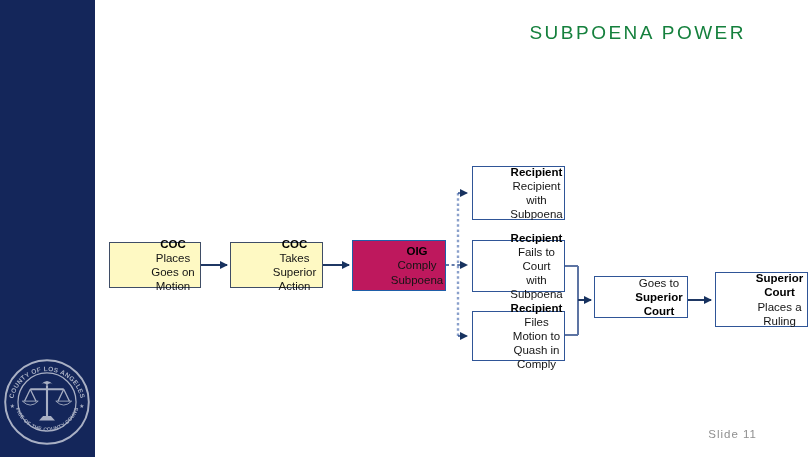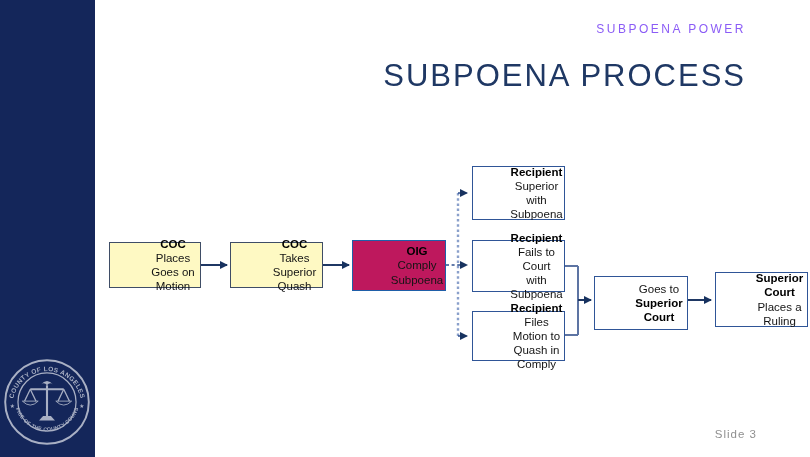--- a/index.html
+++ b/index.html
@@ -15,22 +15,22 @@
     position:absolute;left:0;top:0;width:95px;height:457px;
     background:#14265a;
   }
   .seal{position:absolute;left:3px;top:358px;width:88px;height:88px;}
   .seal text{fill:#a9b0c4;}
   .seal .line{stroke:#a9b0c4;fill:none;}
 
   
   .eyebrow{
     position:absolute;top:22px;right:64px;
-    font-size:12px;letter-spacing:2.5px;
-    color:#8b5cf6;white-space:nowrap;
+    font-size:19px;letter-spacing:2.5px;
+    color:#15803d;white-space:nowrap;
   }
   .title{
     position:absolute;top:58px;right:64px;margin:0;
     font-size:31px;font-weight:500;letter-spacing:2px;
     color:#1f3864;white-space:nowrap;
   }
 
   
   .box{
     position:absolute;
@@ -87,21 +87,20 @@
       <text font-size="7.4" letter-spacing="0.4" font-weight="bold">
         <textPath href="#sealTopArc" startOffset="50%" text-anchor="middle">COUNTY OF LOS ANGELES</textPath>
       </text>
       <text font-size="5.9" letter-spacing="0.3" font-weight="bold">
         <textPath href="#sealBottomArc" startOffset="50%" text-anchor="middle">OFFICE OF THE COUNTY COUNSEL</textPath>
       </text>
     </svg>
   </div>
 
   <div class="eyebrow">SUBPOENA POWER</div>
-  <h1 class="title">SUBPOENA PROCESS</h1>
 
   <svg class="connectors" width="810" height="457" viewBox="0 0 810 457">
     <defs>
       <marker id="arrowNavy" markerUnits="userSpaceOnUse" markerWidth="9" markerHeight="9" refX="7" refY="4" orient="auto">
         <path d="M0,0 L8,4 L0,8 Z" fill="#17325f"></path>
       </marker>
     </defs>
 
     <path class="arrow-line" d="M200,265 H227" marker-end="url(#arrowNavy)"></path>
     <path class="arrow-line" d="M323,265 H349" marker-end="url(#arrowNavy)"></path>
@@ -118,53 +117,53 @@
 
   <div class="box gray" style="left:109px;top:242px;width:92px;height:46px">
     <div class="box-title">COC</div>
     <div class="box-line">Places Goes on</div>
     <div class="box-line">Motion</div>
   </div>
 
   <div class="box gray" style="left:230px;top:242px;width:93px;height:46px">
     <div class="box-title">COC</div>
     <div class="box-line">Takes Superior</div>
-    <div class="box-line">Quash</div>
+    <div class="box-line">Action</div>
   </div>
 
   <div class="box blue" style="left:352px;top:240px;width:94px;height:51px">
     <div class="box-title">OIG</div>
     <div class="box-line">Comply</div>
     <div class="box-line">Subpoena</div>
   </div>
 
   <div class="box white" style="left:472px;top:166px;width:93px;height:54px">
     <div class="box-title">Recipient</div>
-    <div class="box-line">Superior with</div>
+    <div class="box-line">Recipient with</div>
     <div class="box-line">Subpoena</div>
   </div>
 
   <div class="box white" style="left:472px;top:240px;width:93px;height:52px">
     <div class="box-title">Recipient</div>
     <div class="box-line">Fails to Court</div>
     <div class="box-line">with Subpoena</div>
   </div>
 
   <div class="box white" style="left:472px;top:311px;width:93px;height:50px">
     <div class="box-title">Recipient</div>
     <div class="box-line">Files Motion to</div>
     <div class="box-line">Quash in Comply</div>
   </div>
 
-  <div class="box white" style="left:594px;top:276px;width:94px;height:54px">
+  <div class="box white" style="left:594px;top:276px;width:94px;height:42px">
     <div class="box-line">Goes to</div>
     <div class="box-title">Superior Court</div>
   </div>
 
   <div class="box white" style="left:715px;top:272px;width:93px;height:55px">
     <div class="box-title">Superior Court</div>
     <div class="box-line">Places a</div>
     <div class="box-line">Ruling</div>
   </div>
 
-  <div class="slide-number">Slide 3</div>
+  <div class="slide-number">Slide 11</div>
 
 </div>
 
 </body></html>

